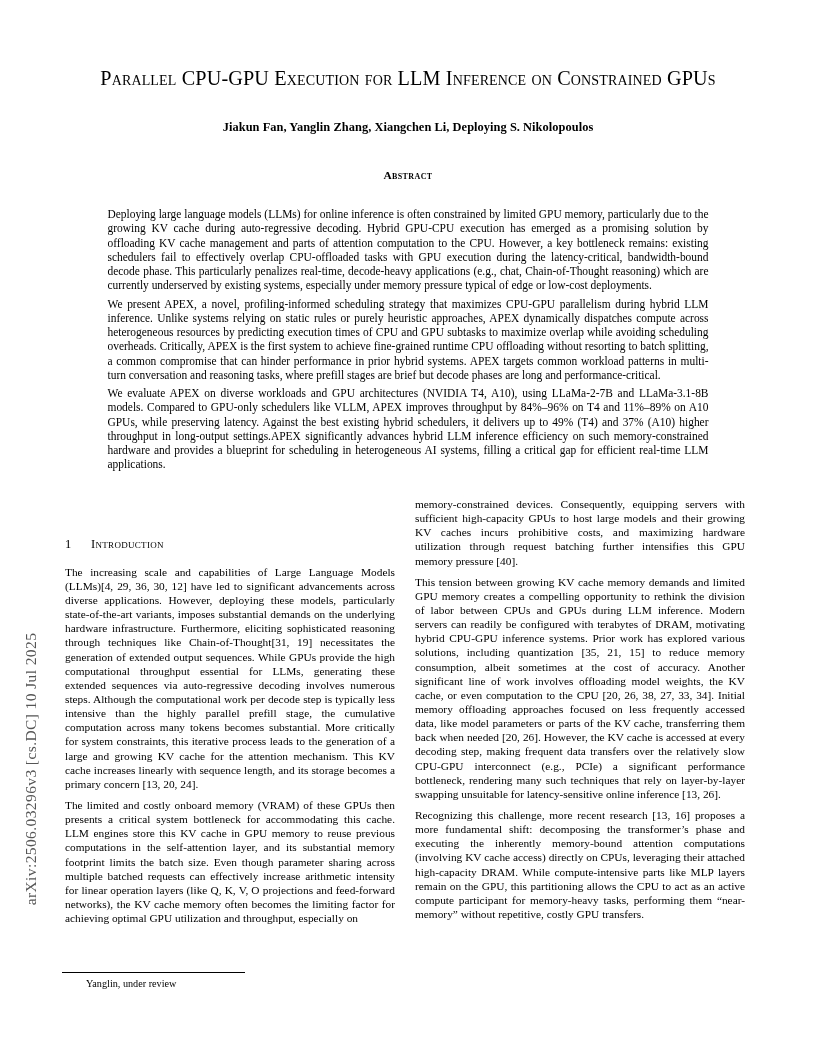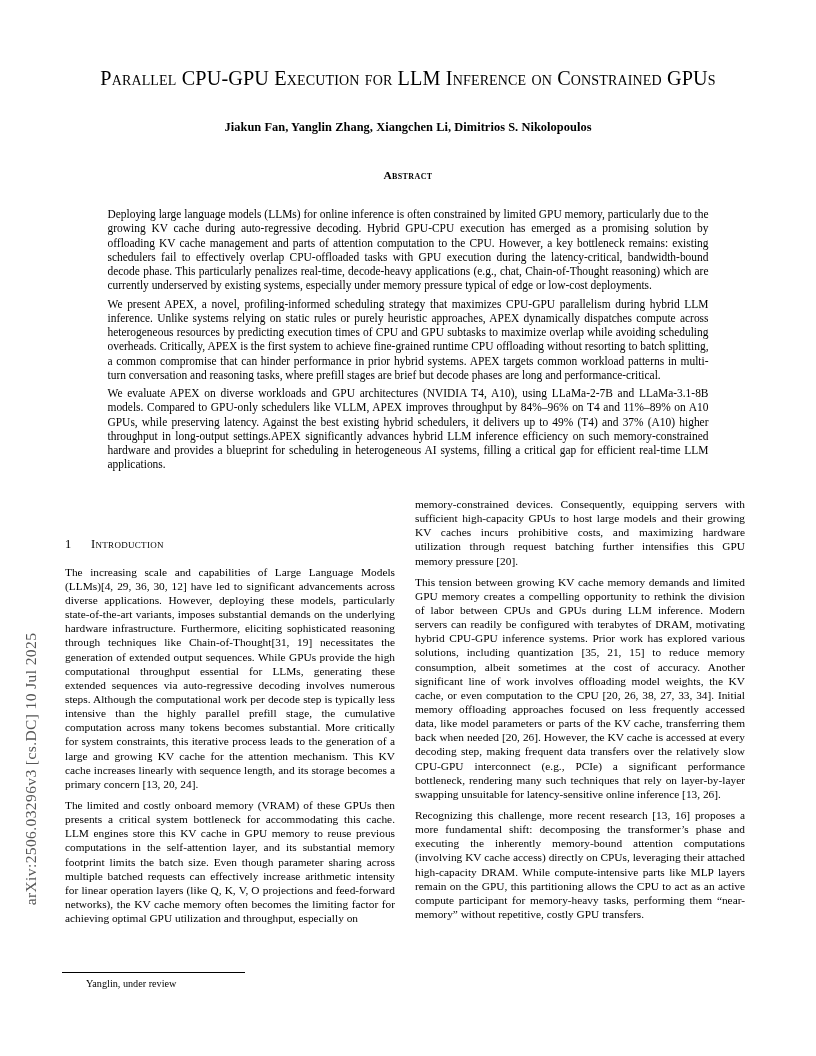--- a/index.html
+++ b/index.html
@@ -158,42 +158,42 @@
 <body>
 
 <div class="arxiv-stamp">
   <div class="vtext">arXiv:2506.03296v3  [cs.DC]  10 Jul 2025</div>
 </div>
 
 <div class="page">
 
   <h1 class="title">Parallel CPU-GPU Execution for LLM Inference on Constrained GPUs</h1>
 
-  <div class="authors">Jiakun Fan, Yanglin Zhang, Xiangchen Li, Dimitrios S. Nikolopoulos</div>
+  <div class="authors">Jiakun Fan, Yanglin Zhang, Xiangchen Li, Deploying S. Nikolopoulos</div>
 
   <div class="abstract-heading">Abstract</div>
 
   <div class="abstract-body">
     <p>Deploying large language models (LLMs) for online inference is often constrained by limited GPU memory, particularly due to the growing KV cache during auto-regressive decoding. Hybrid GPU-CPU execution has emerged as a promising solution by offloading KV cache management and parts of attention computation to the CPU. However, a key bottleneck remains: existing schedulers fail to effectively overlap CPU-offloaded tasks with GPU execution during the latency-critical, bandwidth-bound decode phase. This particularly penalizes real-time, decode-heavy applications (e.g., chat, Chain-of-Thought reasoning) which are currently underserved by existing systems, especially under memory pressure typical of edge or low-cost deployments.</p>
     <p>We present APEX, a novel, profiling-informed scheduling strategy that maximizes CPU-GPU parallelism during hybrid LLM inference. Unlike systems relying on static rules or purely heuristic approaches, APEX dynamically dispatches compute across heterogeneous resources by predicting execution times of CPU and GPU subtasks to maximize overlap while avoiding scheduling overheads. Critically, APEX is the first system to achieve fine-grained runtime CPU offloading without resorting to batch splitting, a common compromise that can hinder performance in prior hybrid systems. APEX targets common workload patterns in multi-turn conversation and reasoning tasks, where prefill stages are brief but decode phases are long and performance-critical.</p>
     <p>We evaluate APEX on diverse workloads and GPU architectures (NVIDIA T4, A10), using LLaMa-2-7B and LLaMa-3.1-8B models. Compared to GPU-only schedulers like VLLM, APEX improves throughput by 84%–96% on T4 and 11%–89% on A10 GPUs, while preserving latency. Against the best existing hybrid schedulers, it delivers up to 49% (T4) and 37% (A10) higher throughput in long-output settings.APEX significantly advances hybrid LLM inference efficiency on such memory-constrained hardware and provides a blueprint for scheduling in heterogeneous AI systems, filling a critical gap for efficient real-time LLM applications.</p>
   </div>
 
   <div class="columns">
 
     <div class="col col-left">
       <h2 class="section-head">
         <span class="secnum">1</span><span>Introduction</span>
       </h2>
       <p>The increasing scale and capabilities of Large Language Models (LLMs)[4, 29, 36, 30, 12] have led to significant advancements across diverse applications. However, deploying these models, particularly state-of-the-art variants, imposes substantial demands on the underlying hardware infrastructure. Furthermore, eliciting sophisticated reasoning through techniques like Chain-of-Thought[31, 19] necessitates the generation of extended output sequences. While GPUs provide the high computational throughput essential for LLMs, generating these extended sequences via auto-regressive decoding involves numerous steps. Although the computational work per decode step is typically less intensive than the highly parallel prefill stage, the cumulative computation across many tokens becomes substantial. More critically for system constraints, this iterative process leads to the generation of a large and growing KV cache for the attention mechanism. This KV cache increases linearly with sequence length, and its storage becomes a primary concern [13, 20, 24].</p>
       <p>The limited and costly onboard memory (VRAM) of these GPUs then presents a critical system bottleneck for accommodating this cache. LLM engines store this KV cache in GPU memory to reuse previous computations in the self-attention layer, and its substantial memory footprint limits the batch size. Even though parameter sharing across multiple batched requests can effectively increase arithmetic intensity for linear operation layers (like Q, K, V, O projections and feed-forward networks), the KV cache memory often becomes the limiting factor for achieving optimal GPU utilization and throughput, especially on</p>
     </div>
 
     <div class="col col-right">
-      <p>memory-constrained devices. Consequently, equipping servers with sufficient high-capacity GPUs to host large models and their growing KV caches incurs prohibitive costs, and maximizing hardware utilization through request batching further intensifies this GPU memory pressure [20].</p>
+      <p>memory-constrained devices. Consequently, equipping servers with sufficient high-capacity GPUs to host large models and their growing KV caches incurs prohibitive costs, and maximizing hardware utilization through request batching further intensifies this GPU memory pressure [40].</p>
       <p>This tension between growing KV cache memory demands and limited GPU memory creates a compelling opportunity to rethink the division of labor between CPUs and GPUs during LLM inference. Modern servers can readily be configured with terabytes of DRAM, motivating hybrid CPU-GPU inference systems. Prior work has explored various solutions, including quantization [35, 21, 15] to reduce memory consumption, albeit sometimes at the cost of accuracy. Another significant line of work involves offloading model weights, the KV cache, or even computation to the CPU [20, 26, 38, 27, 33, 34]. Initial memory offloading approaches focused on less frequently accessed data, like model parameters or parts of the KV cache, transferring them back when needed [20, 26]. However, the KV cache is accessed at every decoding step, making frequent data transfers over the relatively slow CPU-GPU interconnect (e.g., PCIe) a significant performance bottleneck, rendering many such techniques that rely on layer-by-layer swapping unsuitable for latency-sensitive online inference [13, 26].</p>
       <p>Recognizing this challenge, more recent research [13, 16] proposes a more fundamental shift: decomposing the transformer’s phase and executing the inherently memory-bound attention computations (involving KV cache access) directly on CPUs, leveraging their attached high-capacity DRAM. While compute-intensive parts like MLP layers remain on the GPU, this partitioning allows the CPU to act as an active compute participant for memory-heavy tasks, performing them “near-memory” without repetitive, costly GPU transfers.</p>
     </div>
 
   </div>
 
   <div class="footnote">
     <div class="footnote-rule"></div>
     <p class="footnote-text">Yanglin, under review</p>
   </div>

